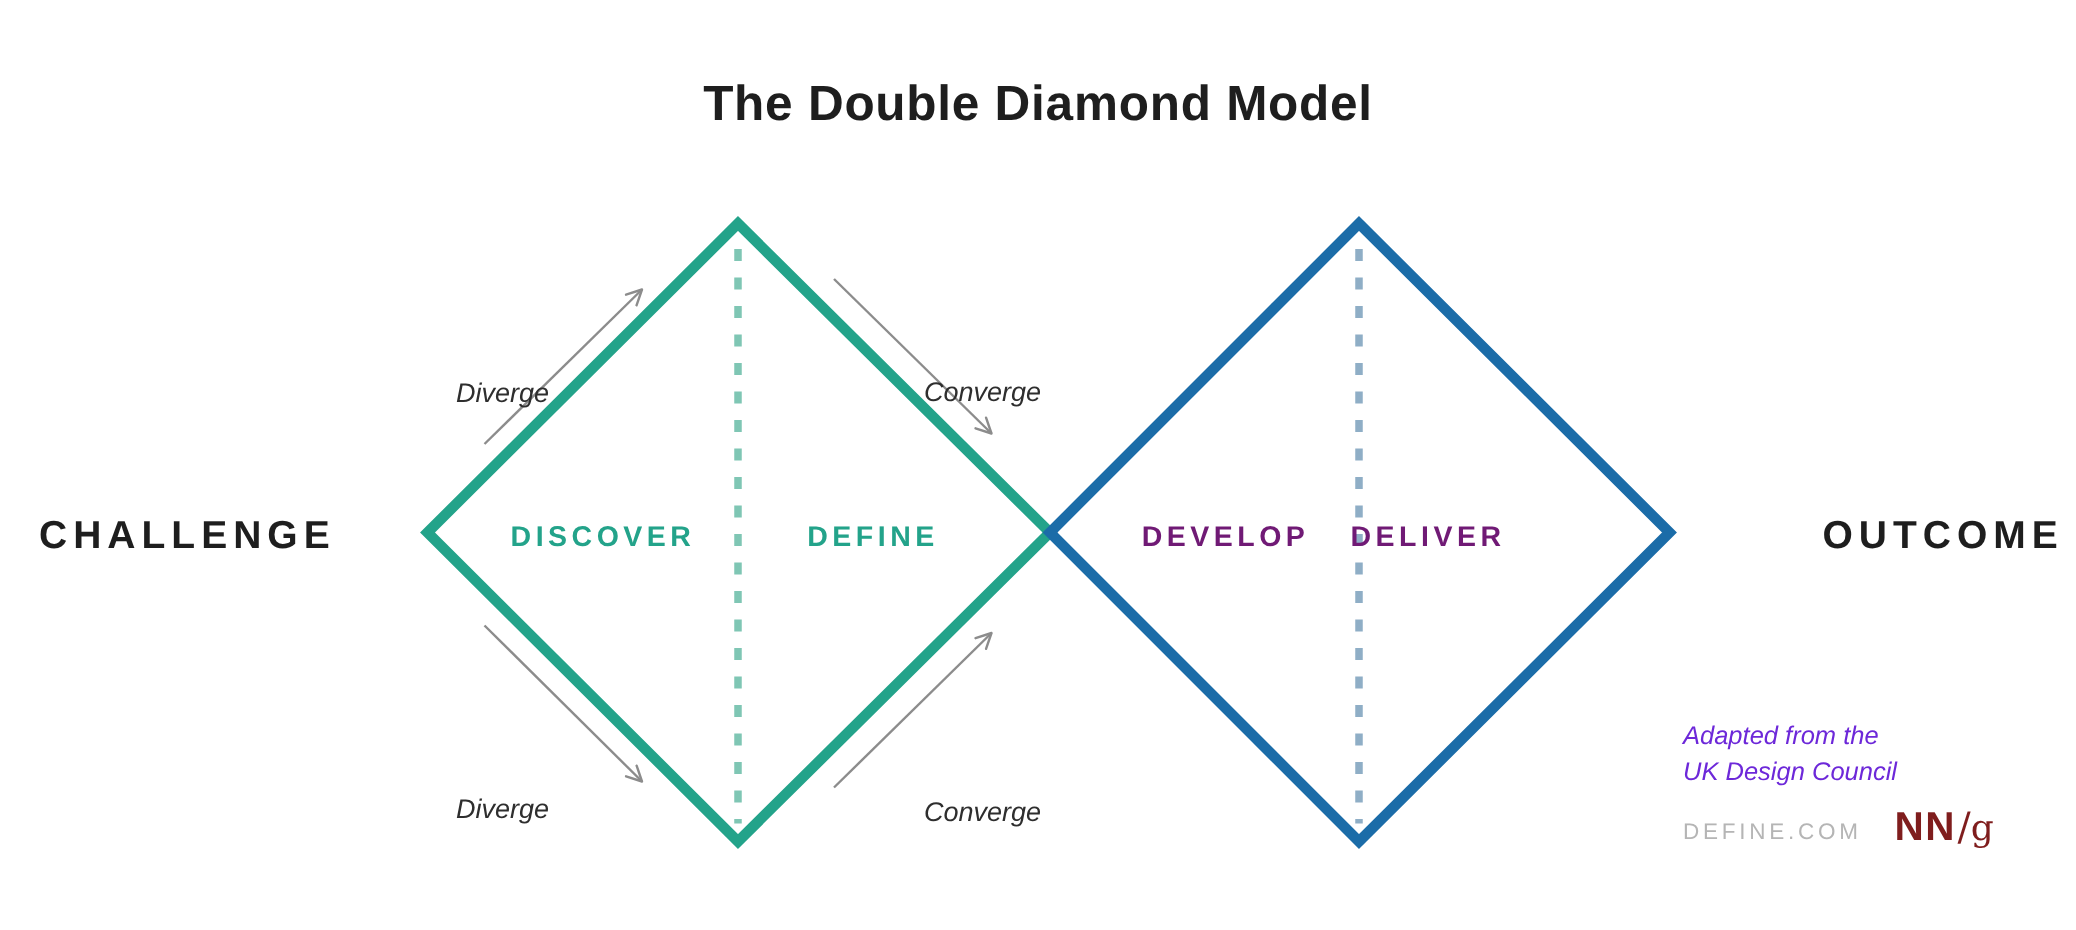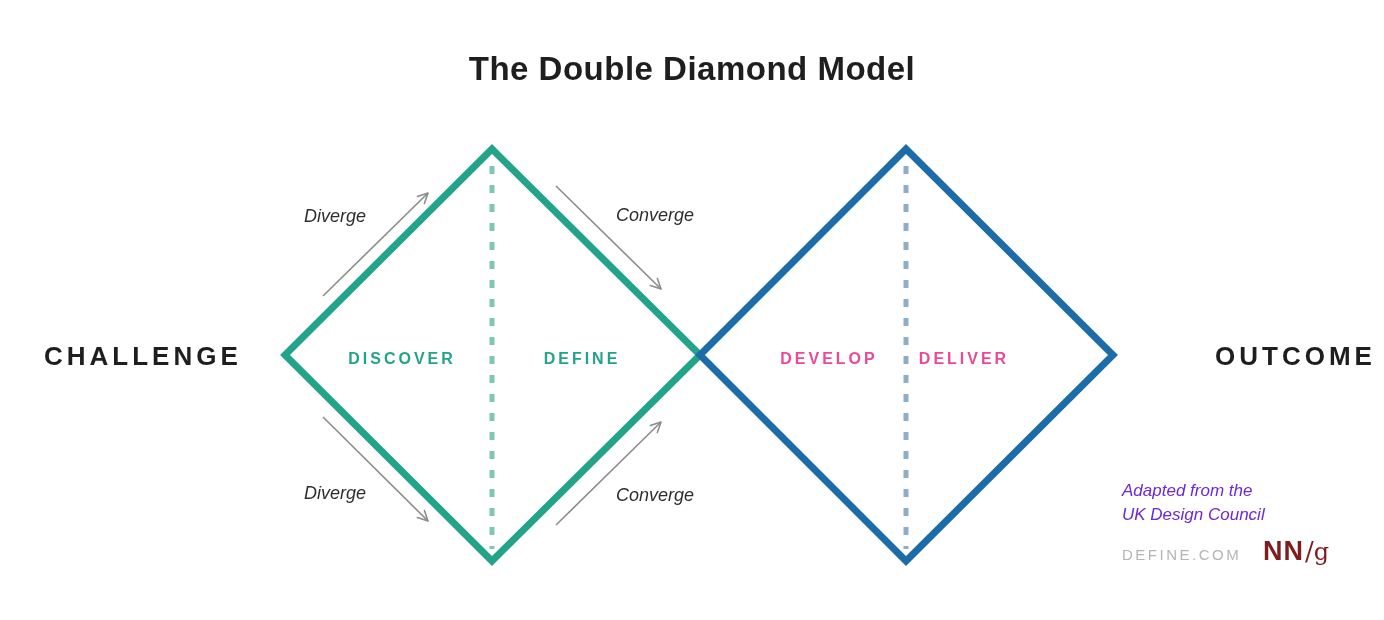--- a/index.html
+++ b/index.html
@@ -34,38 +34,39 @@
     white-space: nowrap;
   }
   .endpoint-label {
     top: 341px;
     font-size: 26px;
     font-weight: 700;
     letter-spacing: 4px;
     color: #1e1e1e;
     white-space: nowrap;
   }
-  .endpoint-left  { left: 44px; }
+  .endpoint-left  { left: 26px; }
   .endpoint-right { left: 1215px; }
 
   .phase-label {
     transform: translate(-50%, -50%);
-    font-size: 16px;
+    font-size: 19px;
     font-weight: 700;
     letter-spacing: 3px;
     white-space: nowrap;
   }
   .teal { color: #23A38A; }
-  .blue { color: #ec4899; margin-left: 12px; }
+  .blue { color: #701a75; }
 
   .flow-label {
     font-size: 18px;
     font-style: italic;
     color: #2e2e2e;
     white-space: nowrap;
+    margin-top: 46px;
   }
 
   .attribution {
     left: 1122px;
     top: 479px;
     font-size: 17px;
     font-style: italic;
     color: #6d28d9;
     line-height: 24px;
     white-space: nowrap;

